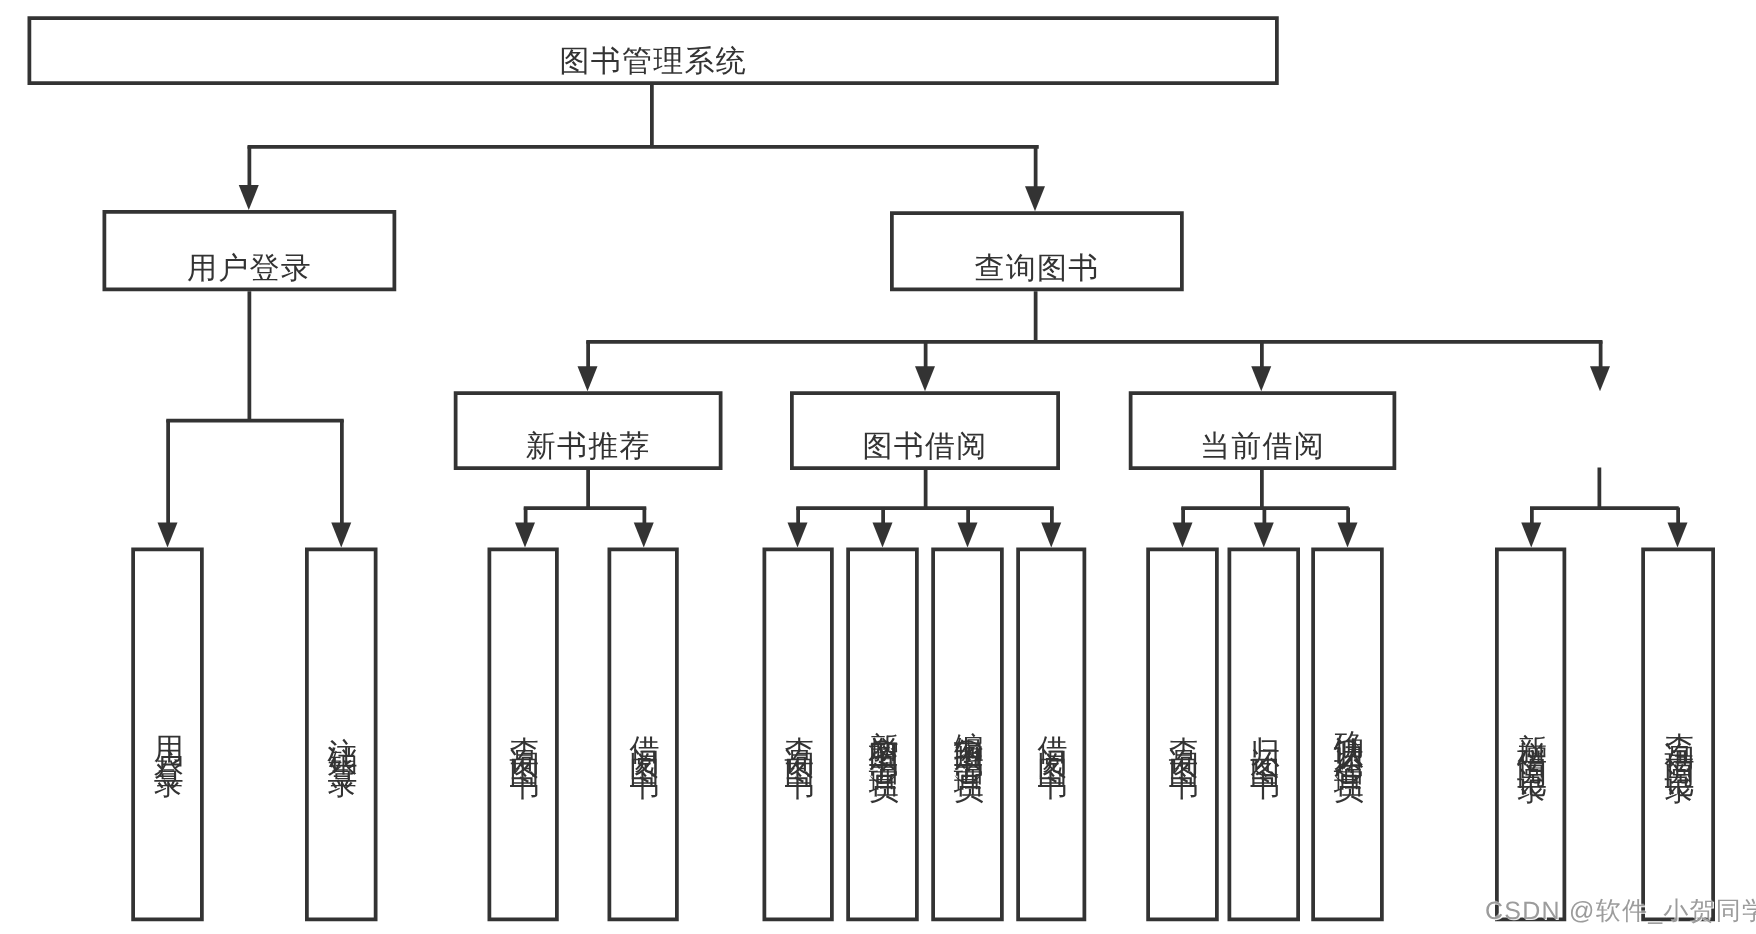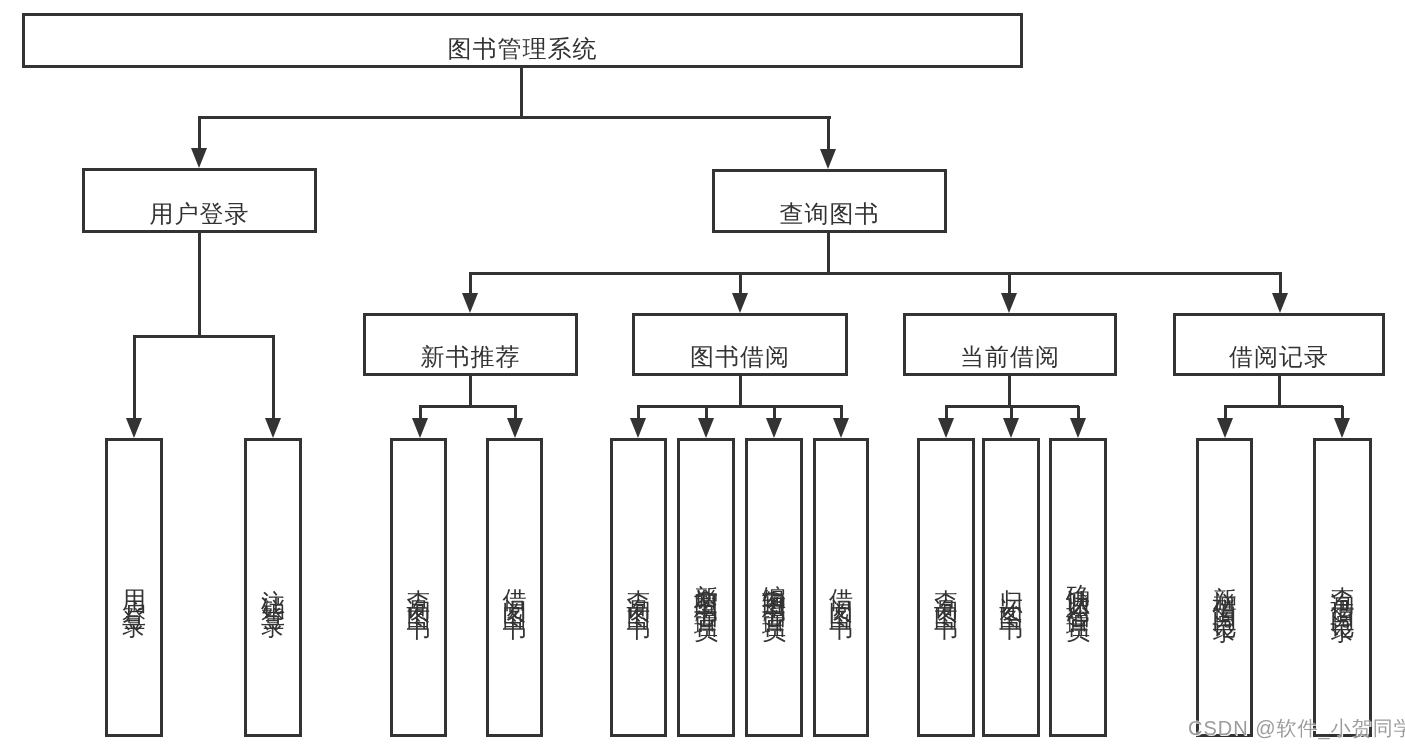--- a/index.html
+++ b/index.html
@@ -124,23 +124,20 @@
 
   <div class="box" style="left:632px;top:313px;width:216px;height:63px">
     <span>图书借阅</span>
   </div>
   <div class="box" style="left:363px;top:313px;width:215px;height:63px">
     <span>新书推荐</span>
   </div>
   <div class="box" style="left:903px;top:313px;width:214px;height:63px">
     <span>当前借阅</span>
   </div>
-  <div class="box" style="left:1173px;top:313px;width:212px;height:63px">
-    <span>借阅记录</span>
-  </div>
 
   <div class="vbox v4" style="left:105px;width:58px">
     <span>用户登录</span>
   </div>
   <div class="vbox v4" style="left:244px;width:58px">
     <span>注销登录</span>
   </div>
 
   <div class="vbox v4" style="left:390px;width:57px">
     <span>查询图书</span>

